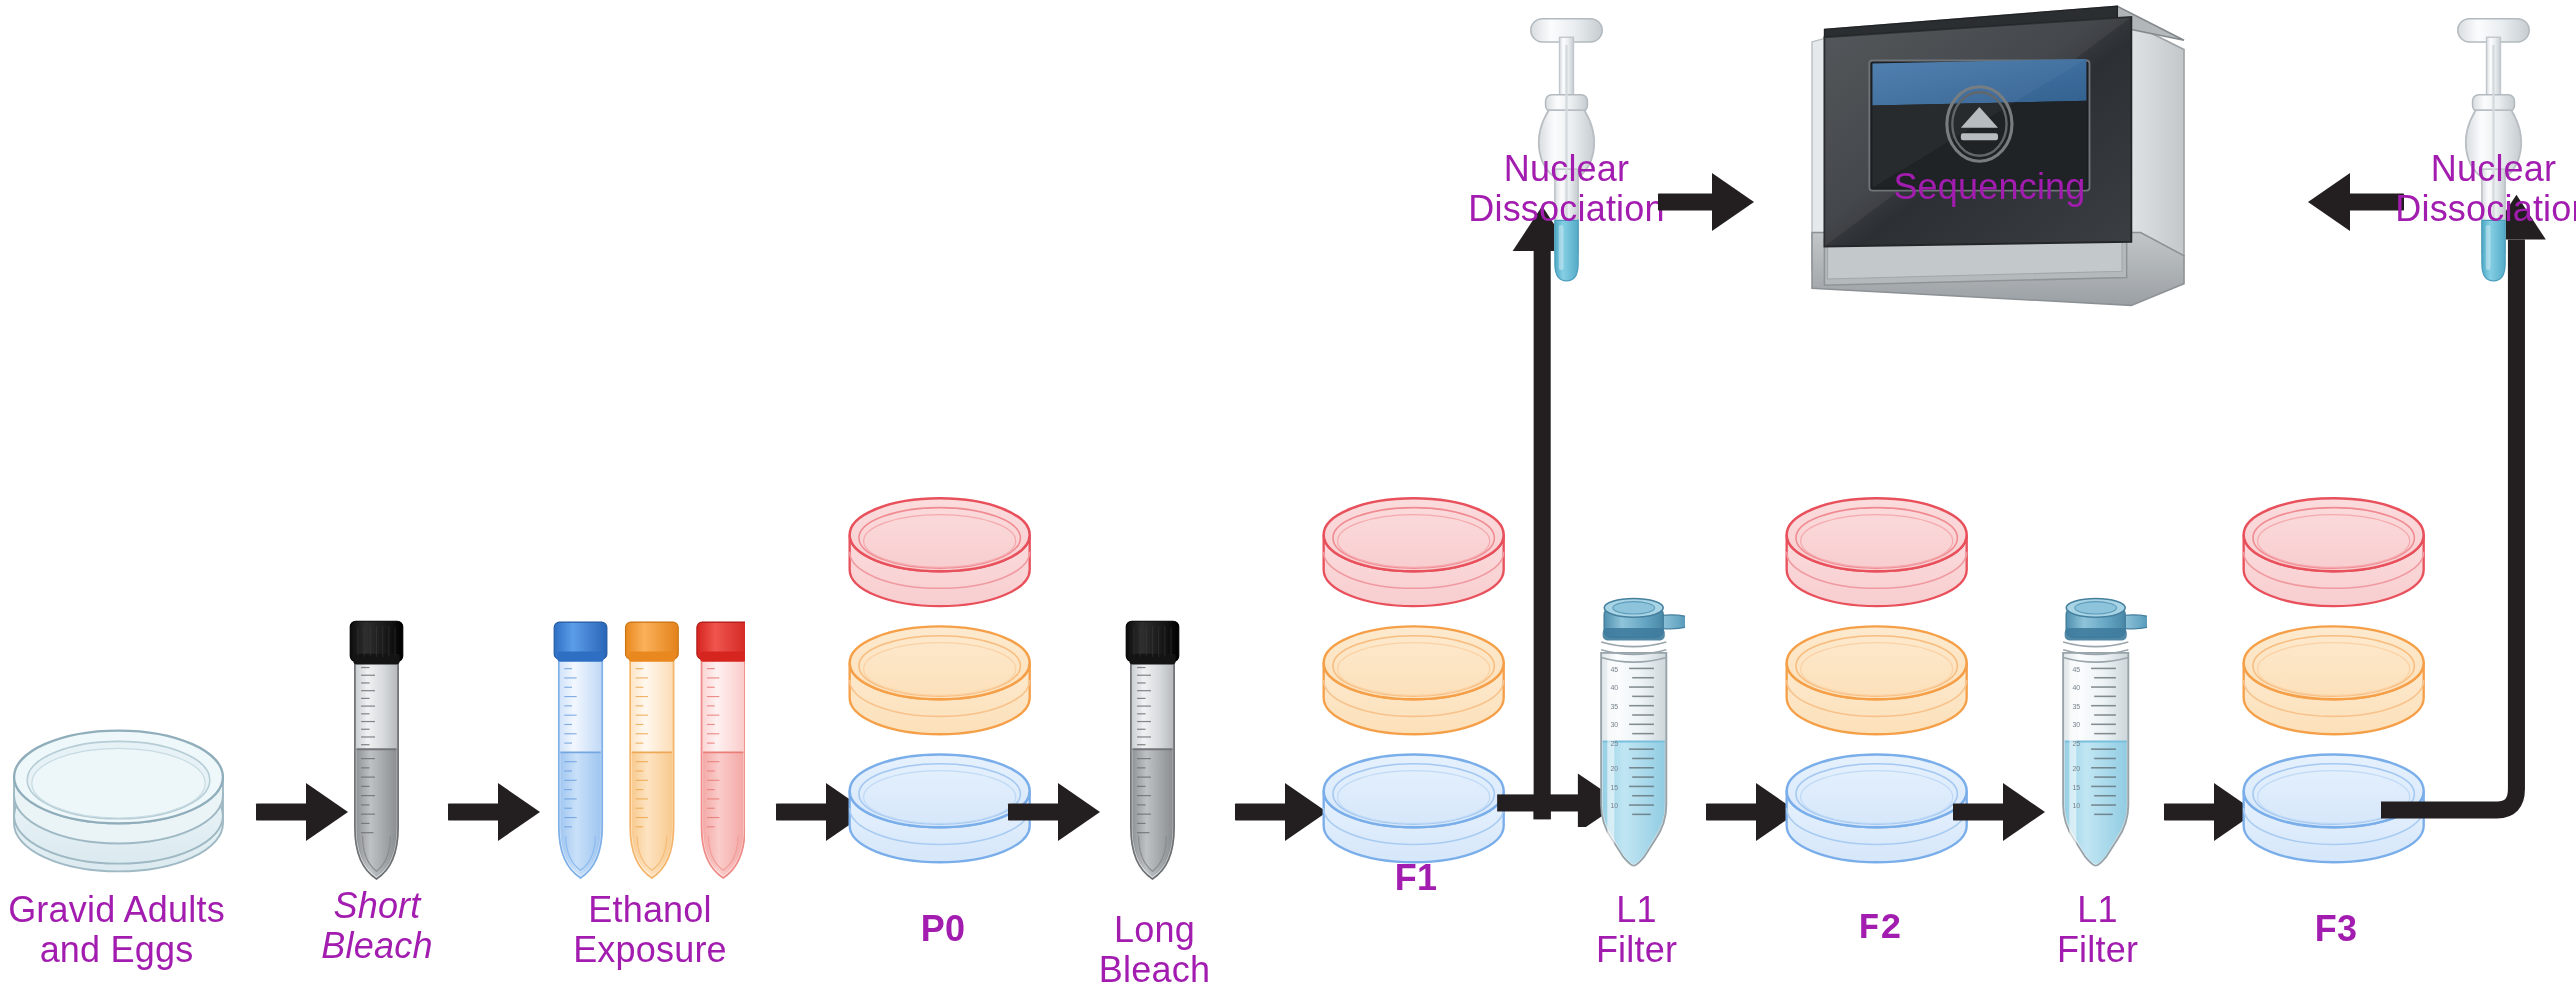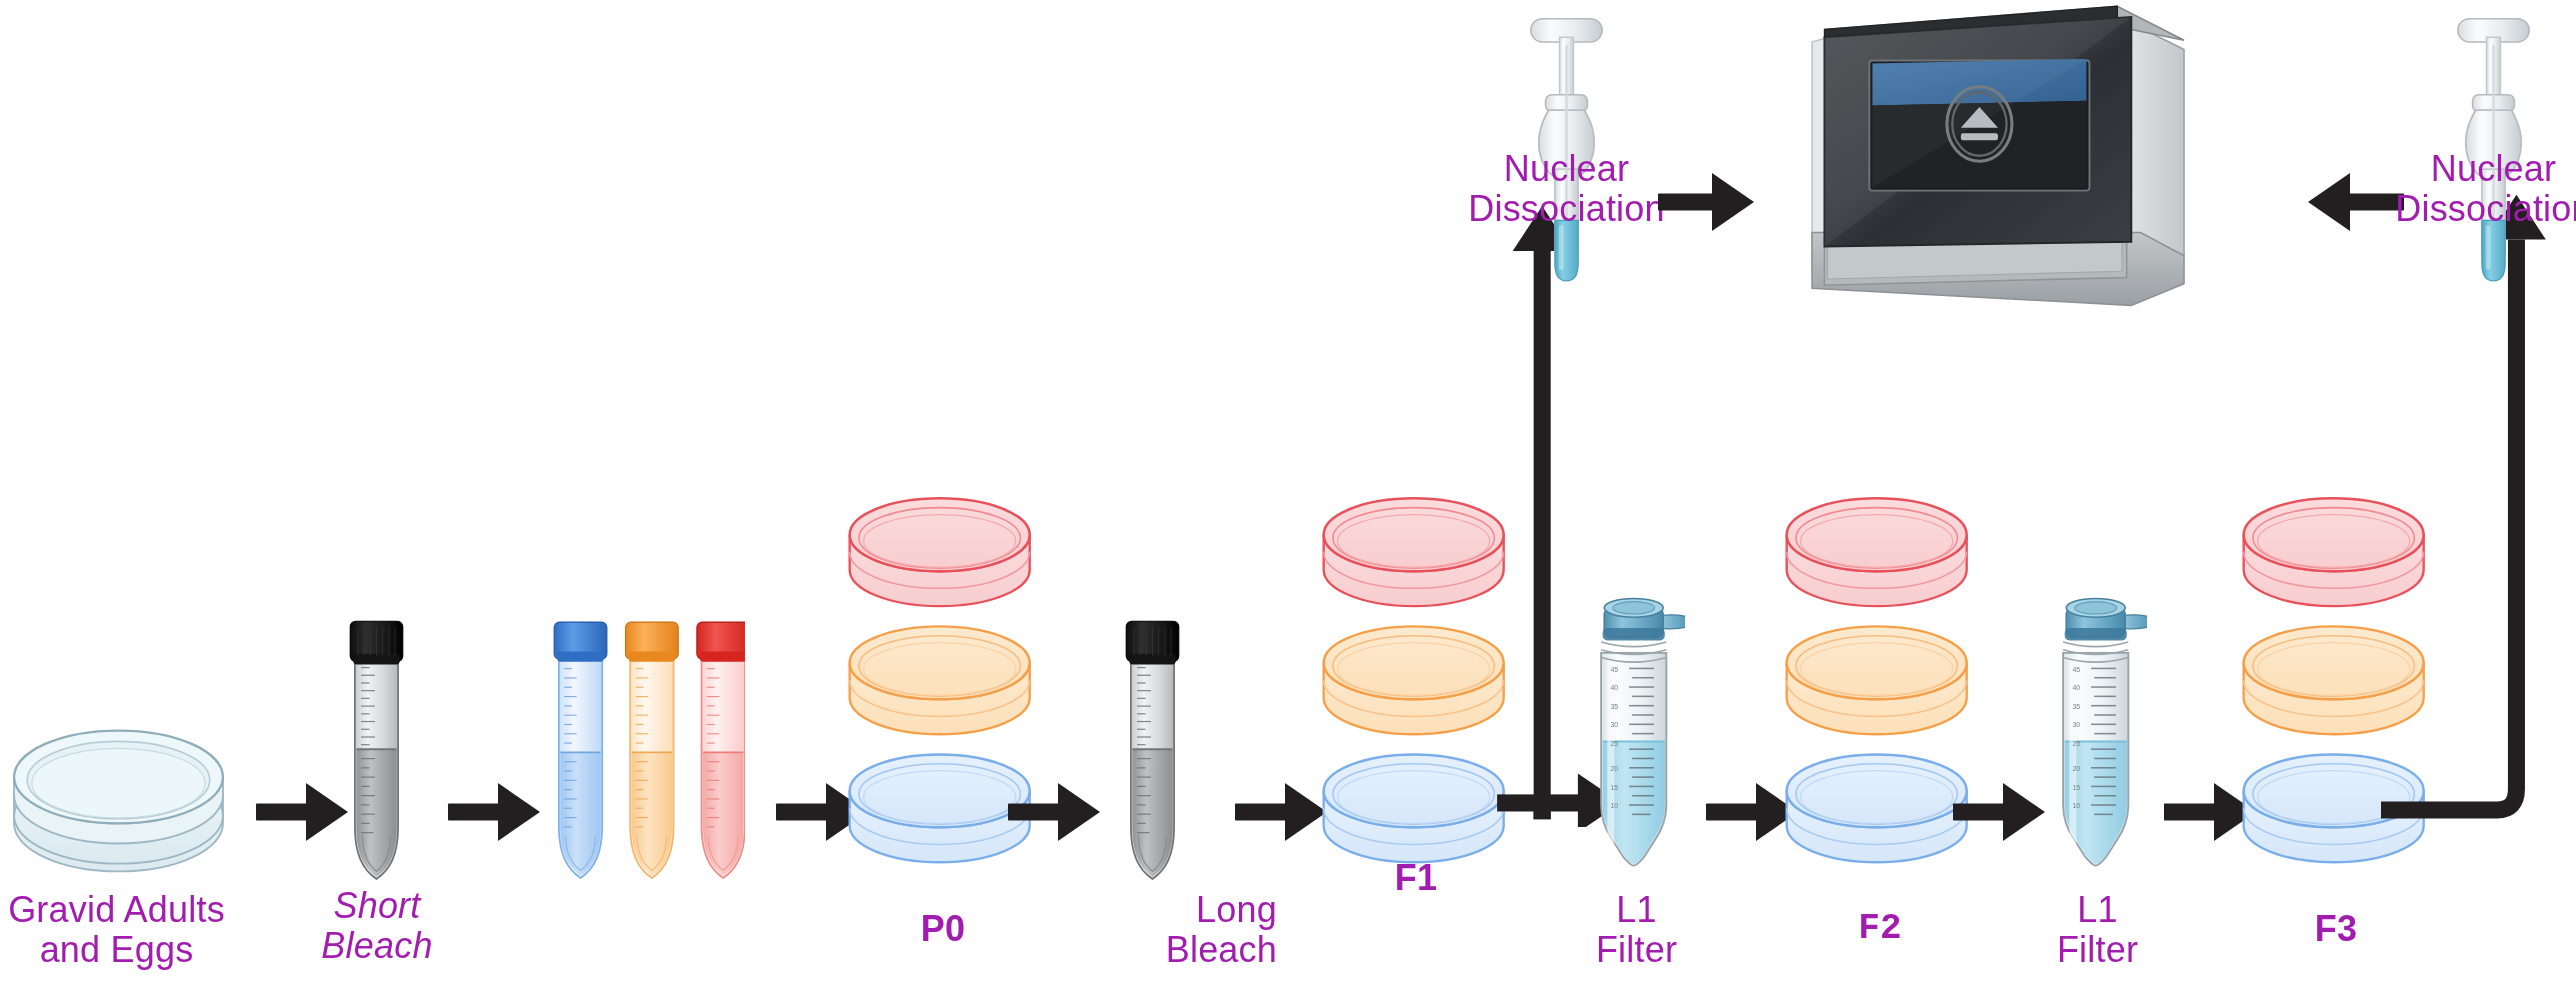--- a/index.html
+++ b/index.html
@@ -280,20 +280,22 @@
             <line x1="17" y1="244" x2="27" y2="244"></line>
           <line x1="17" y1="256" x2="33" y2="256"></line>
             <line x1="17" y1="268" x2="27" y2="268"></line>
         </g>
         <path d="M19 280 Q19 310 38 324 Q57 310 57 280" fill="none" stroke="#f29d99" stroke-width="1.5"></path>
         <rect x="4" y="4" width="68" height="48" rx="7" fill="url(#c3)" stroke="#ab1a16" stroke-width="1.4"></rect>
         <rect x="8" y="42" width="60" height="13" rx="4" fill="#d6241f"></rect>
       </g>
     </svg>
   </div>
+  <div class="label" style="left:518px;top:890px;width:264px;">Ethanol
+Exposure</div>
 
   <div class="arrow-r" style="left:776px;top:782px;width:92px;height:59px;">
     <div class="shaft" style="width:54px;"></div>
       <div class="head"></div>
   </div>
 
   <div class="stack" style="left:845px;top:496px;">
     <svg width="194" height="388" viewBox="0 0 250 500">
       <defs>
         <linearGradient id="dr" x1="0" y1="0" x2="0" y2="1">
@@ -377,21 +379,21 @@
         <line x1="22" y1="10" x2="22" y2="46"></line>
           <line x1="30" y1="8" x2="30" y2="48"></line>
         <line x1="38" y1="8" x2="38" y2="48"></line>
           <line x1="46" y1="8" x2="46" y2="48"></line>
         <line x1="54" y1="8" x2="54" y2="48"></line>
           <line x1="62" y1="8" x2="62" y2="48"></line>
         <line x1="70" y1="10" x2="70" y2="46"></line>
       </g>
     </svg>
   </div>
-  <div class="label" style="left:1032px;top:890px;width:245px;text-align:right;">Long
+  <div class="label" style="left:1032px;top:910px;width:245px;">Long
 Bleach</div>
 
   <div class="arrow-r" style="left:1235px;top:782px;width:92px;height:59px;">
     <div class="shaft" style="width:54px;"></div>
       <div class="head"></div>
   </div>
 
   <div class="stack" style="left:1319px;top:496px;">
     <svg width="194" height="388" viewBox="0 0 250 500">
       <g>
@@ -719,20 +721,21 @@
       <path d="M114 136 L390 130 L390 242 L114 242 Z" fill="#1f2326"></path>
 
       <path d="M114 82 L390 76 L114 242 Z" fill="#ffffff" opacity="0.04"></path>
 
       <ellipse cx="252" cy="160" rx="42" ry="48" fill="none" stroke="#787d81" stroke-width="4"></ellipse>
       <ellipse cx="252" cy="160" rx="35" ry="41" fill="none" stroke="#62676b" stroke-width="3"></ellipse>
       <polygon points="252,138 276,165 228,165" fill="#b7bcc0"></polygon>
       <rect x="228" y="172" width="48" height="9" rx="3" fill="#b7bcc0"></rect>
     </svg>
   </div>
+  <div class="label" style="left:1842px;top:167px;width:295px;">Sequencing</div>
 
   <div class="arrow-l arrow-r" style="left:2308px;top:172px;width:96px;height:59px;">
     <div class="shaft" style="width:57px;left:auto;right:0;"></div>
     <div class="head" style="left:0;right:auto;border-left:none;border-right:42px solid #231f20;"></div>
   </div>
 
   <div class="dounce" style="left:2443px;top:14px;">
     <svg width="101" height="287" viewBox="0 0 130 370">
       <rect x="19" y="6" width="92" height="30" rx="15" fill="url(#dng)" stroke="#b3babf" stroke-width="2"></rect>
       <rect x="56" y="30" width="18" height="84" fill="url(#dng)" stroke="#c0c6cb" stroke-width="1.8"></rect>

